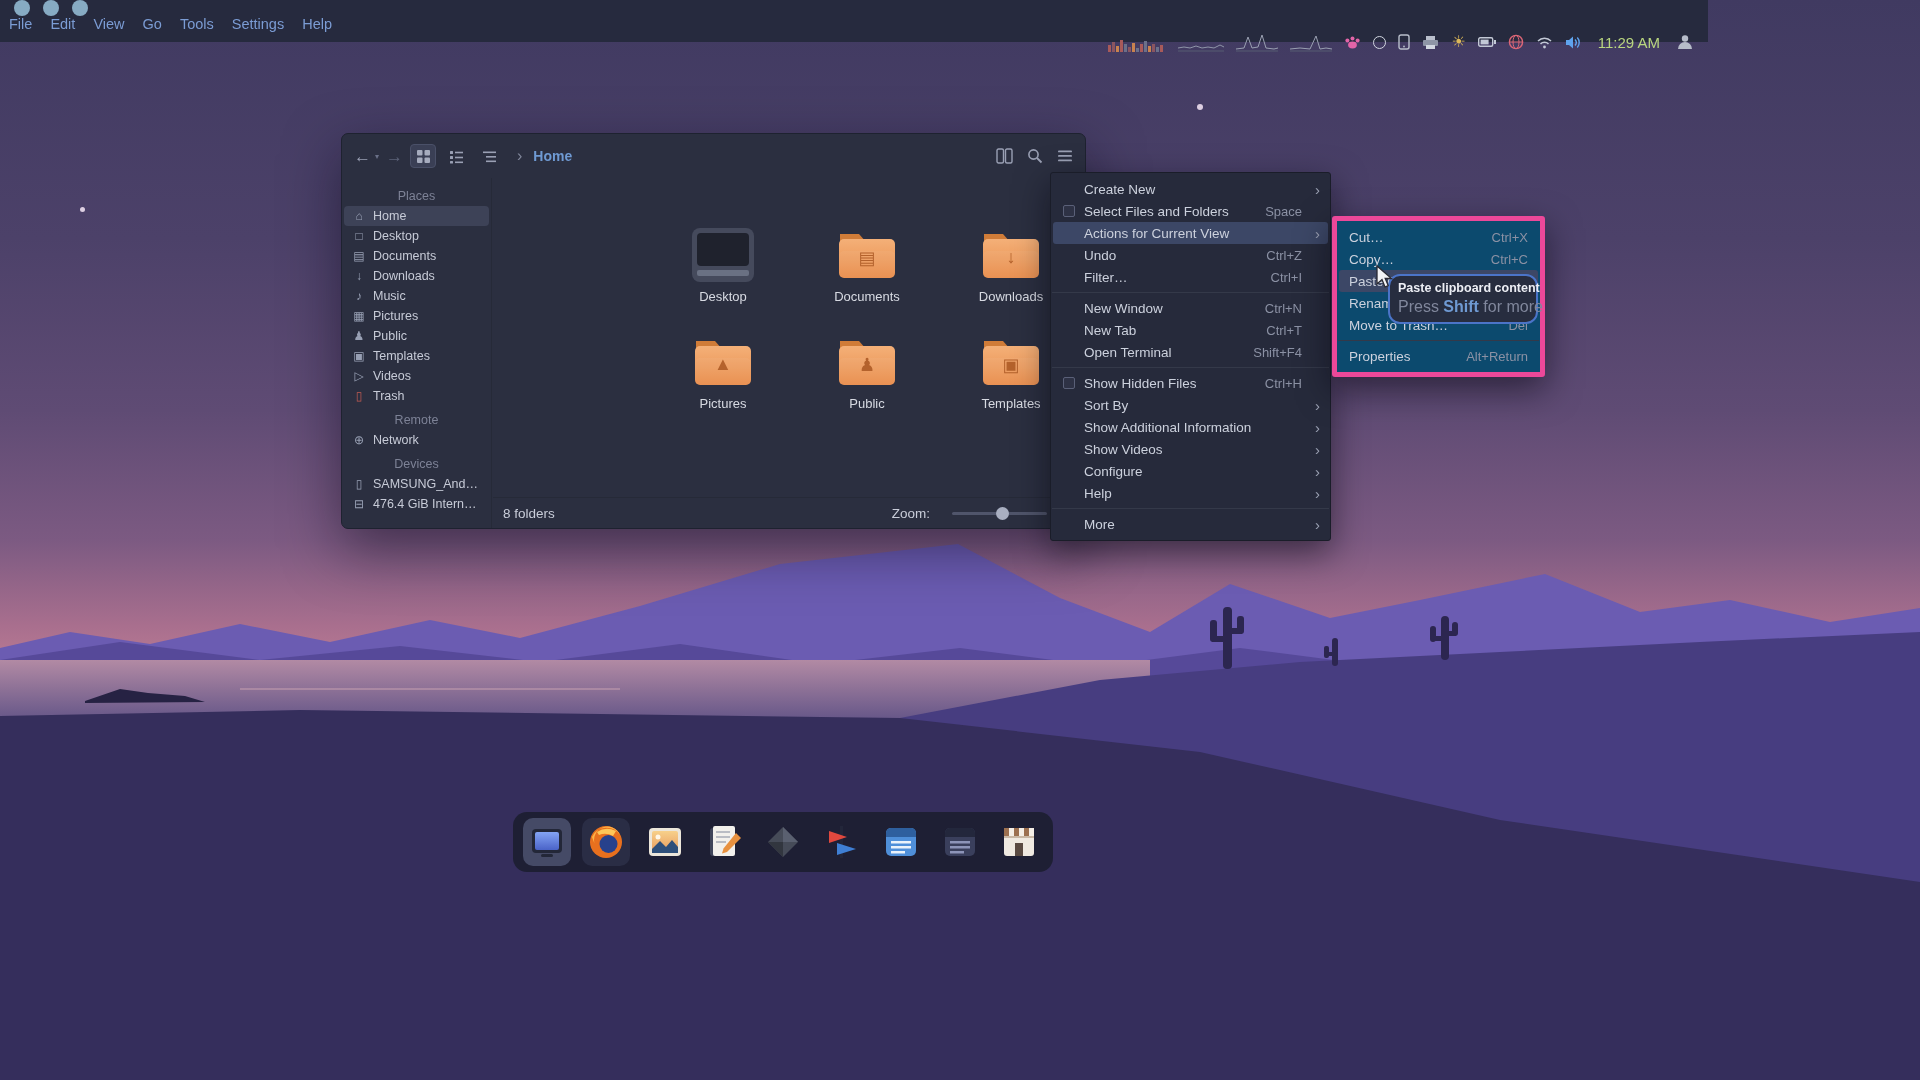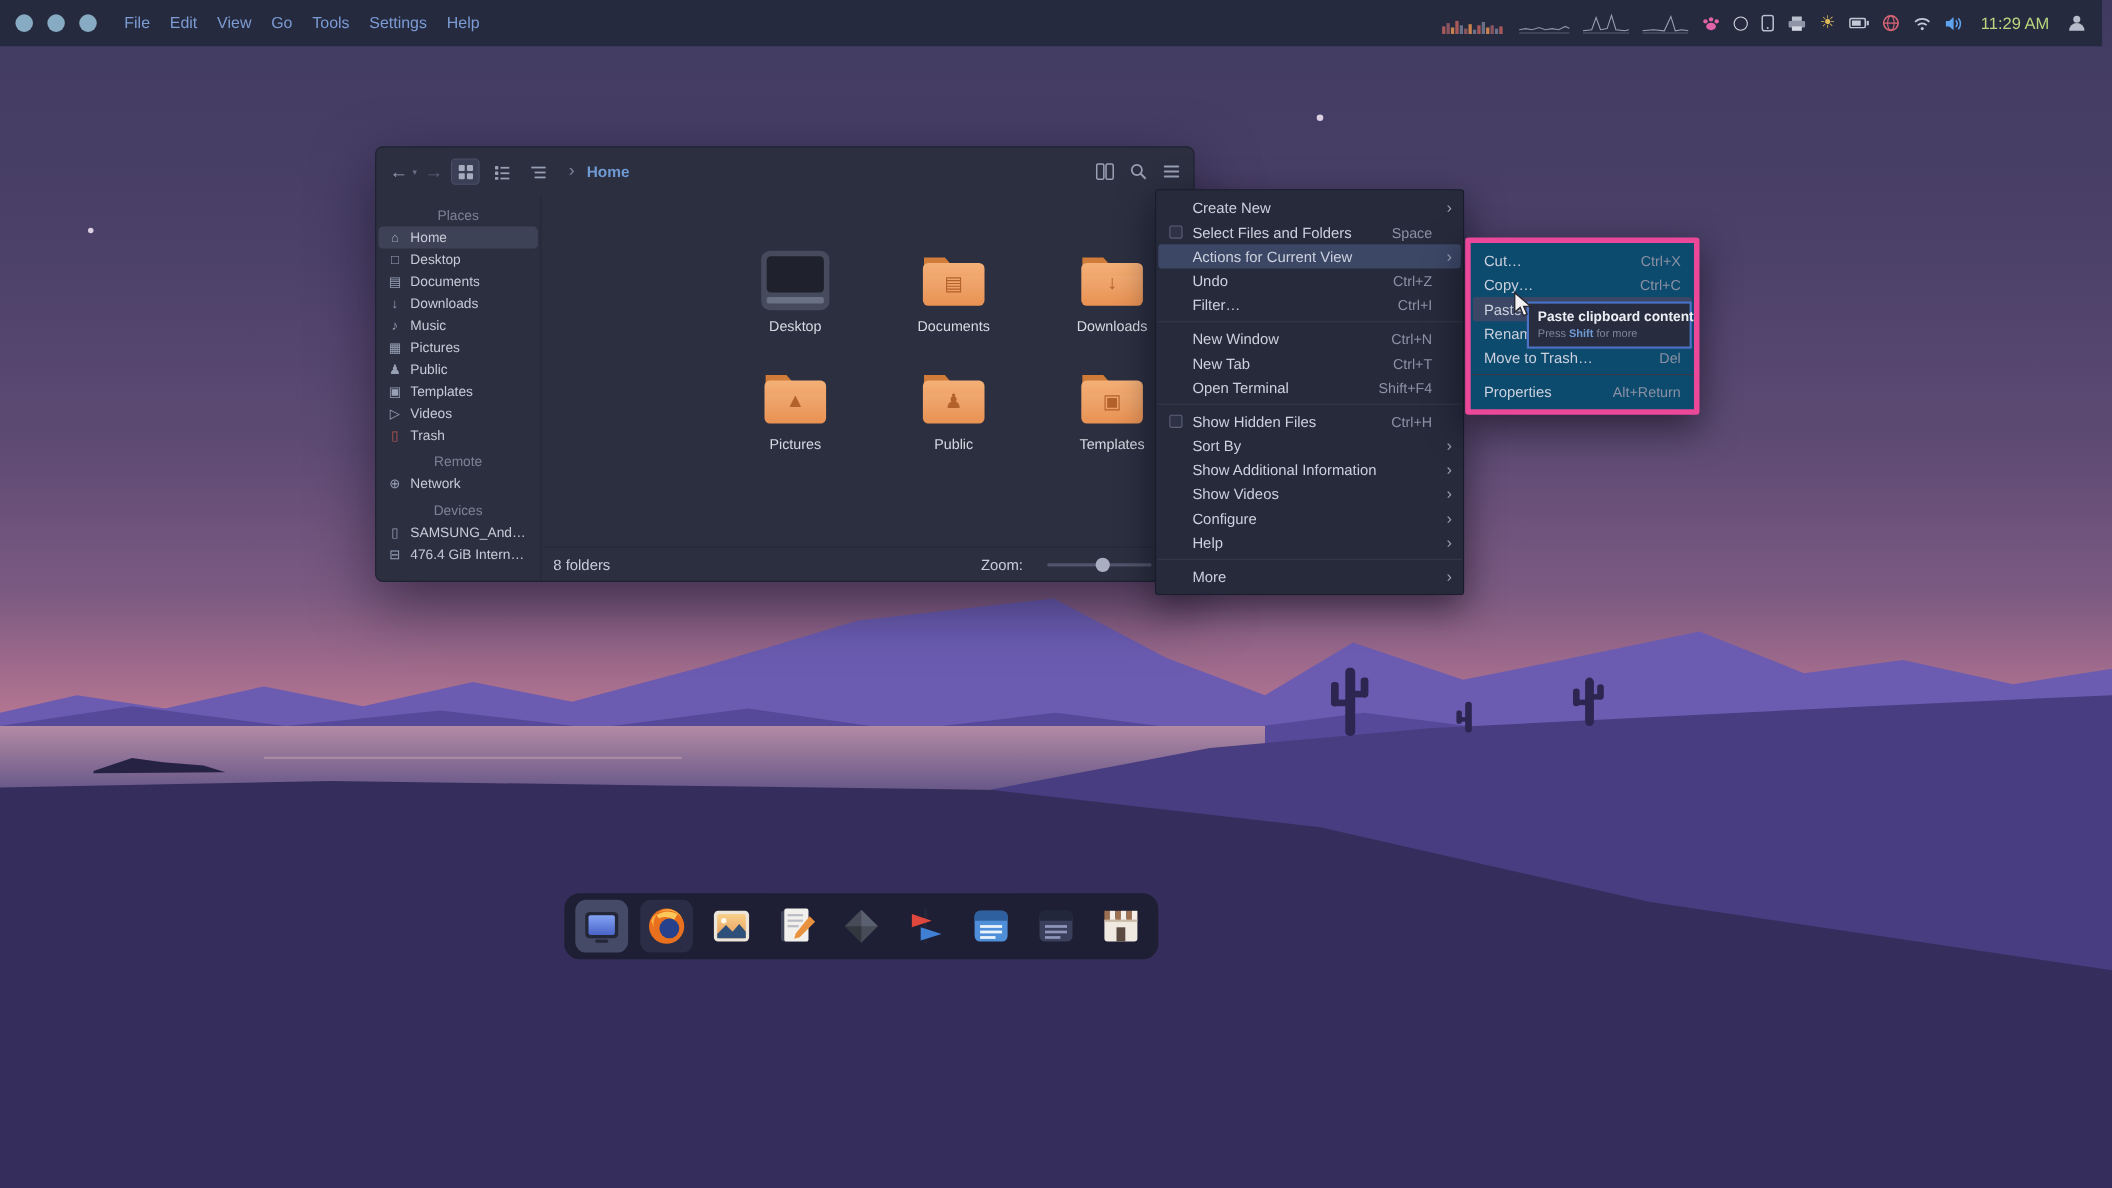--- a/index.html
+++ b/index.html
@@ -6,22 +6,22 @@
   html,body { width:1920px; height:1080px; overflow:hidden; }
   body {
     font-family:"Liberation Sans", sans-serif;
     position:relative;
     background:linear-gradient(180deg,#403a61 0%,#4c4169 22%,#5f4b74 38%,#7c5a82 50%,#a96f8e 58%,#c48397 64%,#b87d92 68%,#8d6a86 74%,#4a3f6b 100%);
   }
   
   .terrain { position:absolute; left:0; top:520px; width:1920px; height:560px; z-index:1; }
   .star { position:absolute; border-radius:50%; background:#ddcfe2; z-index:2; }
   
-  .menubar { position:absolute; left:0; top:0; width:1911px; height:42px; background:#262a3e;
-    display:flex; align-items:center; z-index:30; }
+  .menubar { position:absolute; left:0; top:0; width:1708px; height:42px; background:#262a3e;
+    display:flex; z-index:30;flex-direction:column; }
   .winbtns { display:flex; gap:13px; padding:0 16px 0 14px; }
   .winbtn { width:16px; height:16px; border-radius:50%; background:#87abc3; }
   .menus { display:flex; align-items:center; }
   .menu-label { color:#7b9cd4; font-size:14.5px; padding:0 9px; cursor:default; }
   .tray { margin-left:auto; display:flex; align-items:center; gap:12px; padding-right:14px; }
   .tray svg { display:block; }
   .clocktxt { color:#b9d67f; font-size:15px; margin:0 4px; }
   .ring-ic { width:13px; height:13px; border:1.6px solid #d2d7e1; border-radius:50%; }
   
   .fm { position:absolute; left:341px; top:133px; width:745px; height:396px;
@@ -70,23 +70,23 @@
   .mi.hl { background:#3c4766; }
   .gut { width:21px; flex:none; display:flex; align-items:center; }
   .chk { width:12px; height:12px; border:1px solid #5a6078; border-radius:2px; background:#2e3245; }
   .lbl { flex:1; white-space:nowrap; overflow:hidden; }
   .sc { color:#8b91a4; font-size:13px; margin-left:12px; white-space:nowrap; }
   .arr { width:12px; text-align:right; color:#9aa0b2; font-size:15px; margin-left:6px; }
   .msep { height:1px; background:#343949; margin:4px 1px; }
   .smenu .mi { padding:0 10px; }
   
   .tip { position:absolute; left:1388px; top:274px; width:150px; background:#272d3f;
-    border:2px solid #4b74c8; border-radius:0; padding:5px 8px 6px; z-index:60; }
+    border:2px solid #4b74c8; border-radius:12px; padding:5px 8px 6px; z-index:60; }
   .tip-t { font-size:12.5px; font-weight:bold; color:#eceef4; white-space:nowrap; }
-  .tip-s { font-size:10px; color:#80879c; margin-top:3px; white-space:nowrap; }
+  .tip-s { font-size:16px; color:#80879c; margin-top:3px; white-space:nowrap; }
   .tip-s .key { color:#6f9ad3; font-weight:bold; }
   .cursor { position:absolute; left:1374px; top:264px; z-index:100; }
   
   .dock { position:absolute; left:513px; top:812px; height:60px; display:flex; align-items:center;
     gap:11px; padding:0 10px; background:rgba(28,30,48,.9); border-radius:14px; z-index:20; }
   .ditem { width:48px; height:48px; display:flex; align-items:center; justify-content:center; border-radius:10px; }
   .ditem.active { background:#454a66; }
   .ditem.tile-dark { background:#2a2d45; }
 </style>
 </head>

